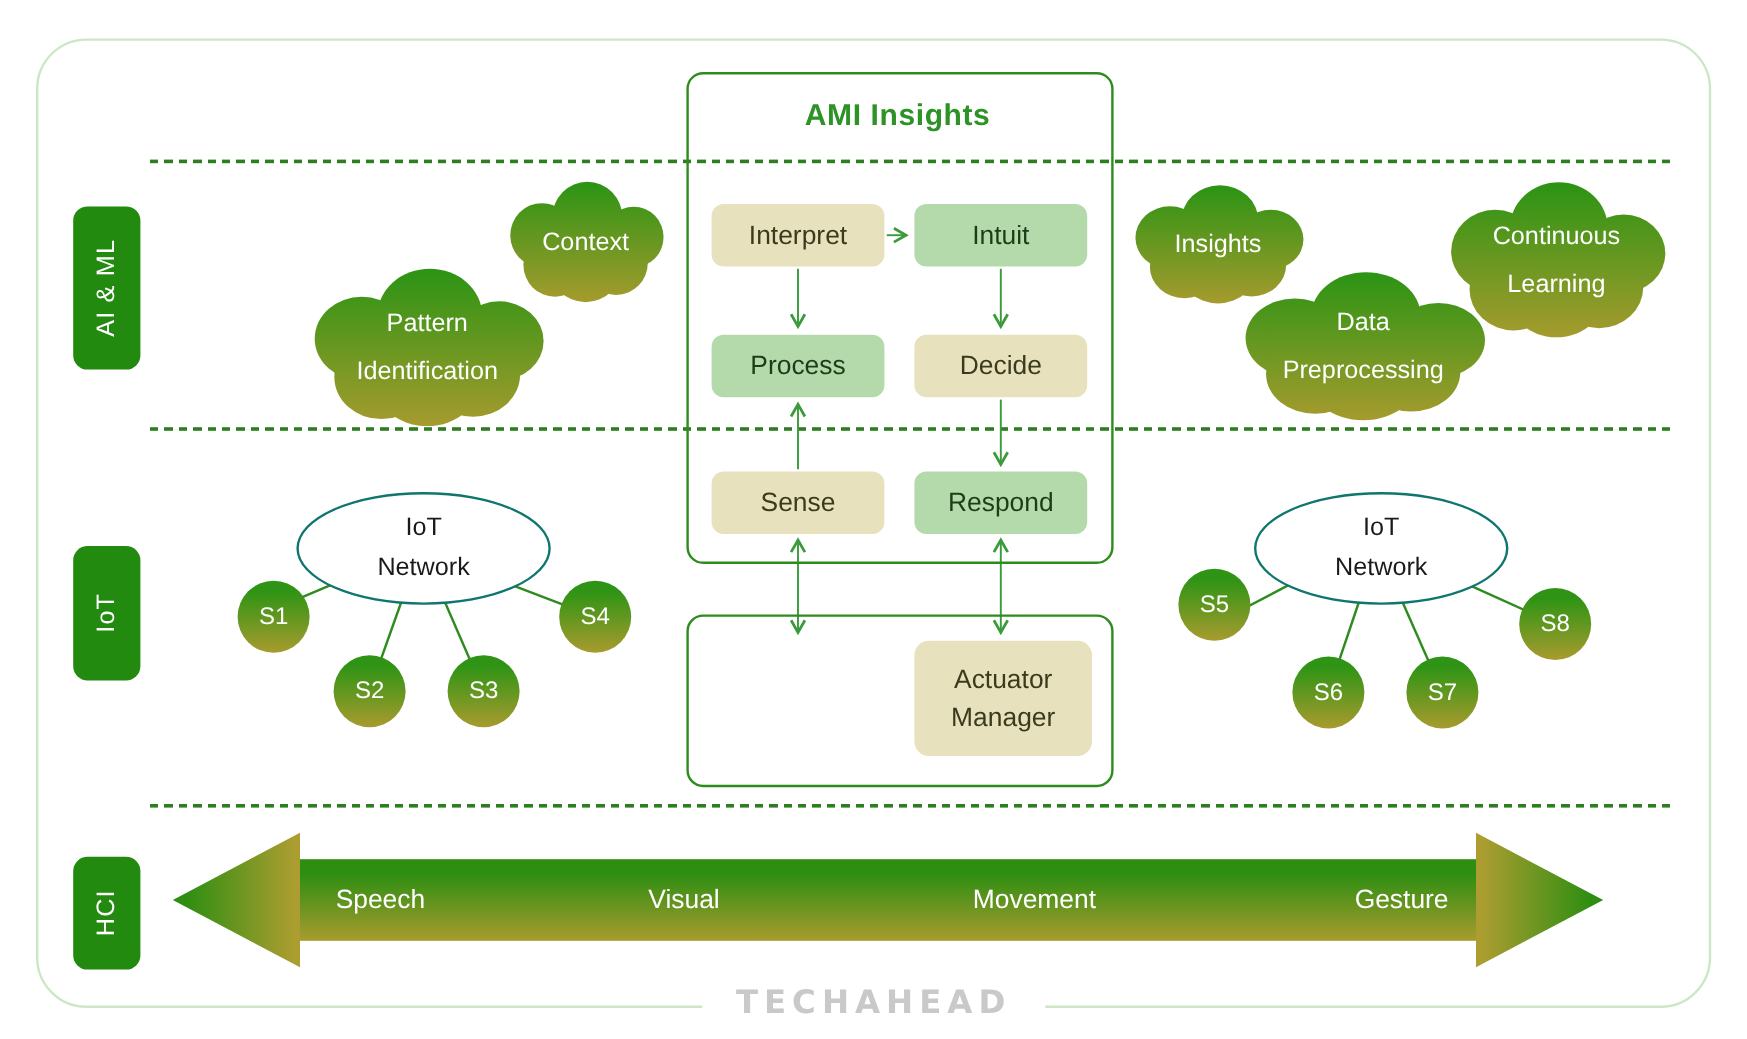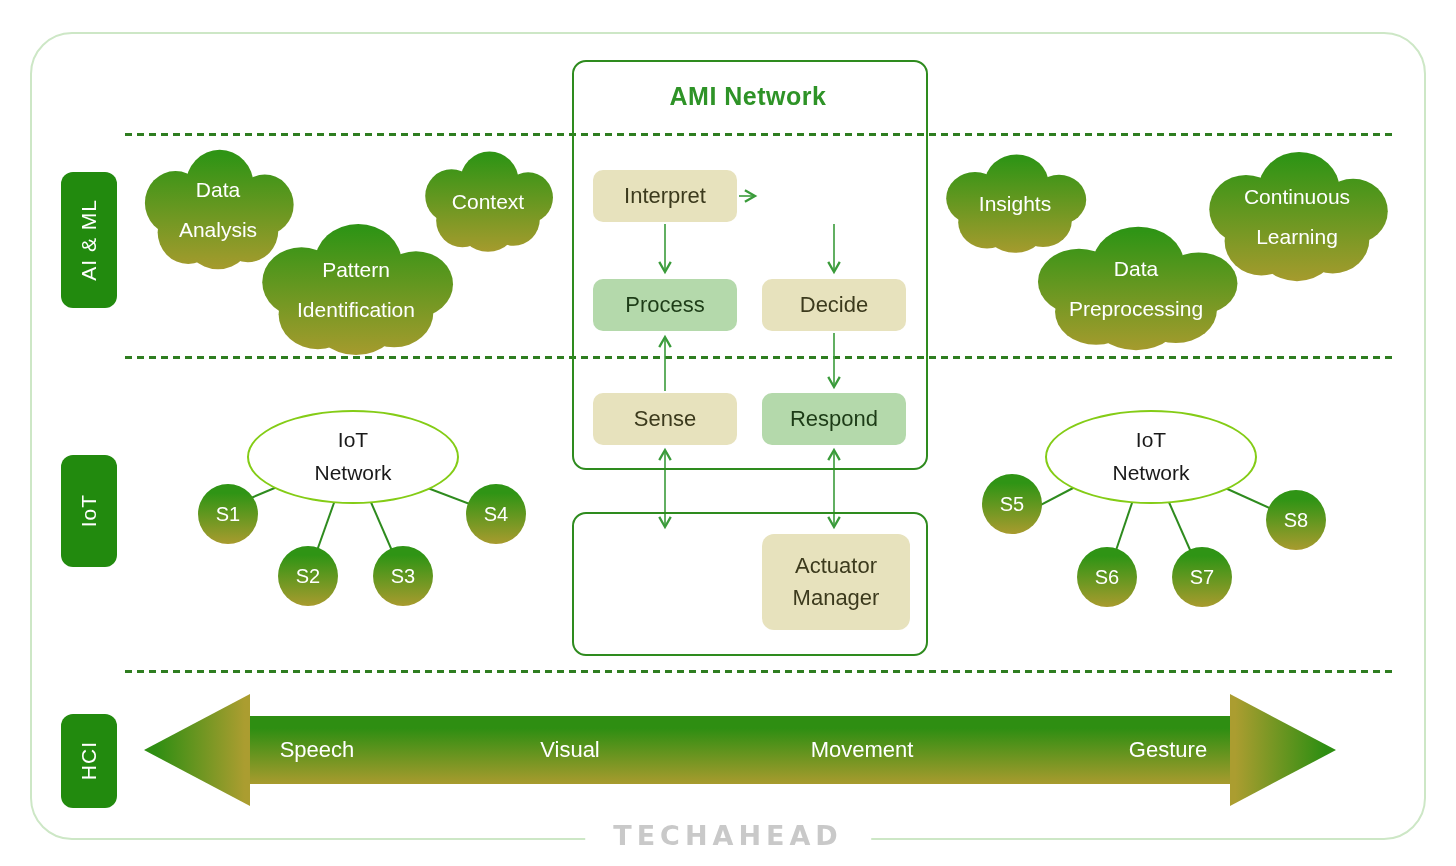--- a/index.html
+++ b/index.html
@@ -32,21 +32,21 @@
   .mbox.tan{background:#e7e2bd;color:#3c3a1d;}
   .mbox.green{background:#b4d9ab;color:#1d3c17;}
 
   .overlay{position:absolute;left:0;top:0;width:1456px;height:866px;pointer-events:none;}
 
   .cloud{position:absolute;}
   .cloud svg{position:absolute;left:0;top:0;width:100%;height:100%;}
   .cloud .cloud-label{position:absolute;inset:0;display:flex;align-items:center;justify-content:center;
         text-align:center;color:#ffffff;font-size:21px;line-height:1.9;padding:0 13%;}
 
-  .hub{position:absolute;border:2px solid #84cc16;border-radius:50%;background:#ffffff;
+  .hub{position:absolute;border:2px solid #0f766e;border-radius:50%;background:#ffffff;
        display:flex;align-items:center;justify-content:center;text-align:center;
        color:#1a1a1a;font-size:21px;line-height:1.55;}
   .hub .hub-text{width:110px;}
 
   .snode{position:absolute;width:60px;height:60px;border-radius:50%;
          background:linear-gradient(to bottom,#2f9415 15%,#a89b2e 100%);
          display:flex;align-items:center;justify-content:center;color:#ffffff;font-size:20px;}
 
   .hci-body{position:absolute;left:250px;top:716px;width:980px;height:68px;
             background:linear-gradient(to bottom,#2e8e12 18%,#a89b2e 100%);}
@@ -103,50 +103,32 @@
     <span>AI &amp; ML</span>
   </div>
   <div class="layer-label" style="top:455px;height:112px;">
     <span>IoT</span>
   </div>
   <div class="layer-label" style="top:714px;height:94px;">
     <span>HCI</span>
   </div>
 
   <div class="panel" style="left:572px;top:60px;width:352px;height:406px;"></div>
-  <div class="panel-title">AMI Network</div>
+  <div class="panel-title">AMI Insights</div>
 
   <div class="fbox tan" style="left:593px;top:170px;">Interpret</div>
+  <div class="fbox green" style="left:762px;top:170px;">Intuit</div>
   <div class="fbox green" style="left:593px;top:279px;">Process</div>
   <div class="fbox tan" style="left:762px;top:279px;">Decide</div>
   <div class="fbox green" style="left:762px;top:393px;">Respond</div>
   <div class="fbox tan" style="left:593px;top:393px;">Sense</div>
 
   <div class="panel" style="left:572px;top:512px;width:352px;height:140px;"></div>
   <div class="mbox tan" style="left:762px;top:534px;width:148px;">Actuator Manager</div>
 
-  <div class="cloud" style="left:133px;top:148px;width:170px;height:124px;">
-    <svg viewBox="0 0 200 140" preserveAspectRatio="none">
-      <defs>
-          <linearGradient id="cg0" gradientUnits="userSpaceOnUse" x1="0" y1="0" x2="0" y2="140">
-        <stop offset=".05" stop-color="#2f9415"></stop>
-            <stop offset="1" stop-color="#a89b2e"></stop>
-          </linearGradient>
-        </defs>
-      <g fill="url(#cg0)">
-          <circle cx="50" cy="62" r="36"></circle>
-          <circle cx="102" cy="42" r="40"></circle>
-          <circle cx="155" cy="64" r="34"></circle>
-          <circle cx="65" cy="95" r="36"></circle>
-          <circle cx="135" cy="93" r="36"></circle>
-          <circle cx="100" cy="95" r="42"></circle>
-        </g>
-    </svg>
-    <div class="cloud-label">Data Analysis</div>
-  </div>
 
   <div class="cloud" style="left:247px;top:222px;width:218px;height:136px;">
     <svg viewBox="0 0 200 140" preserveAspectRatio="none">
       <defs>
           <linearGradient id="cg1" gradientUnits="userSpaceOnUse" x1="0" y1="0" x2="0" y2="140">
         <stop offset=".05" stop-color="#2f9415"></stop>
             <stop offset="1" stop-color="#a89b2e"></stop>
           </linearGradient>
         </defs>
       <g fill="url(#cg1)">

